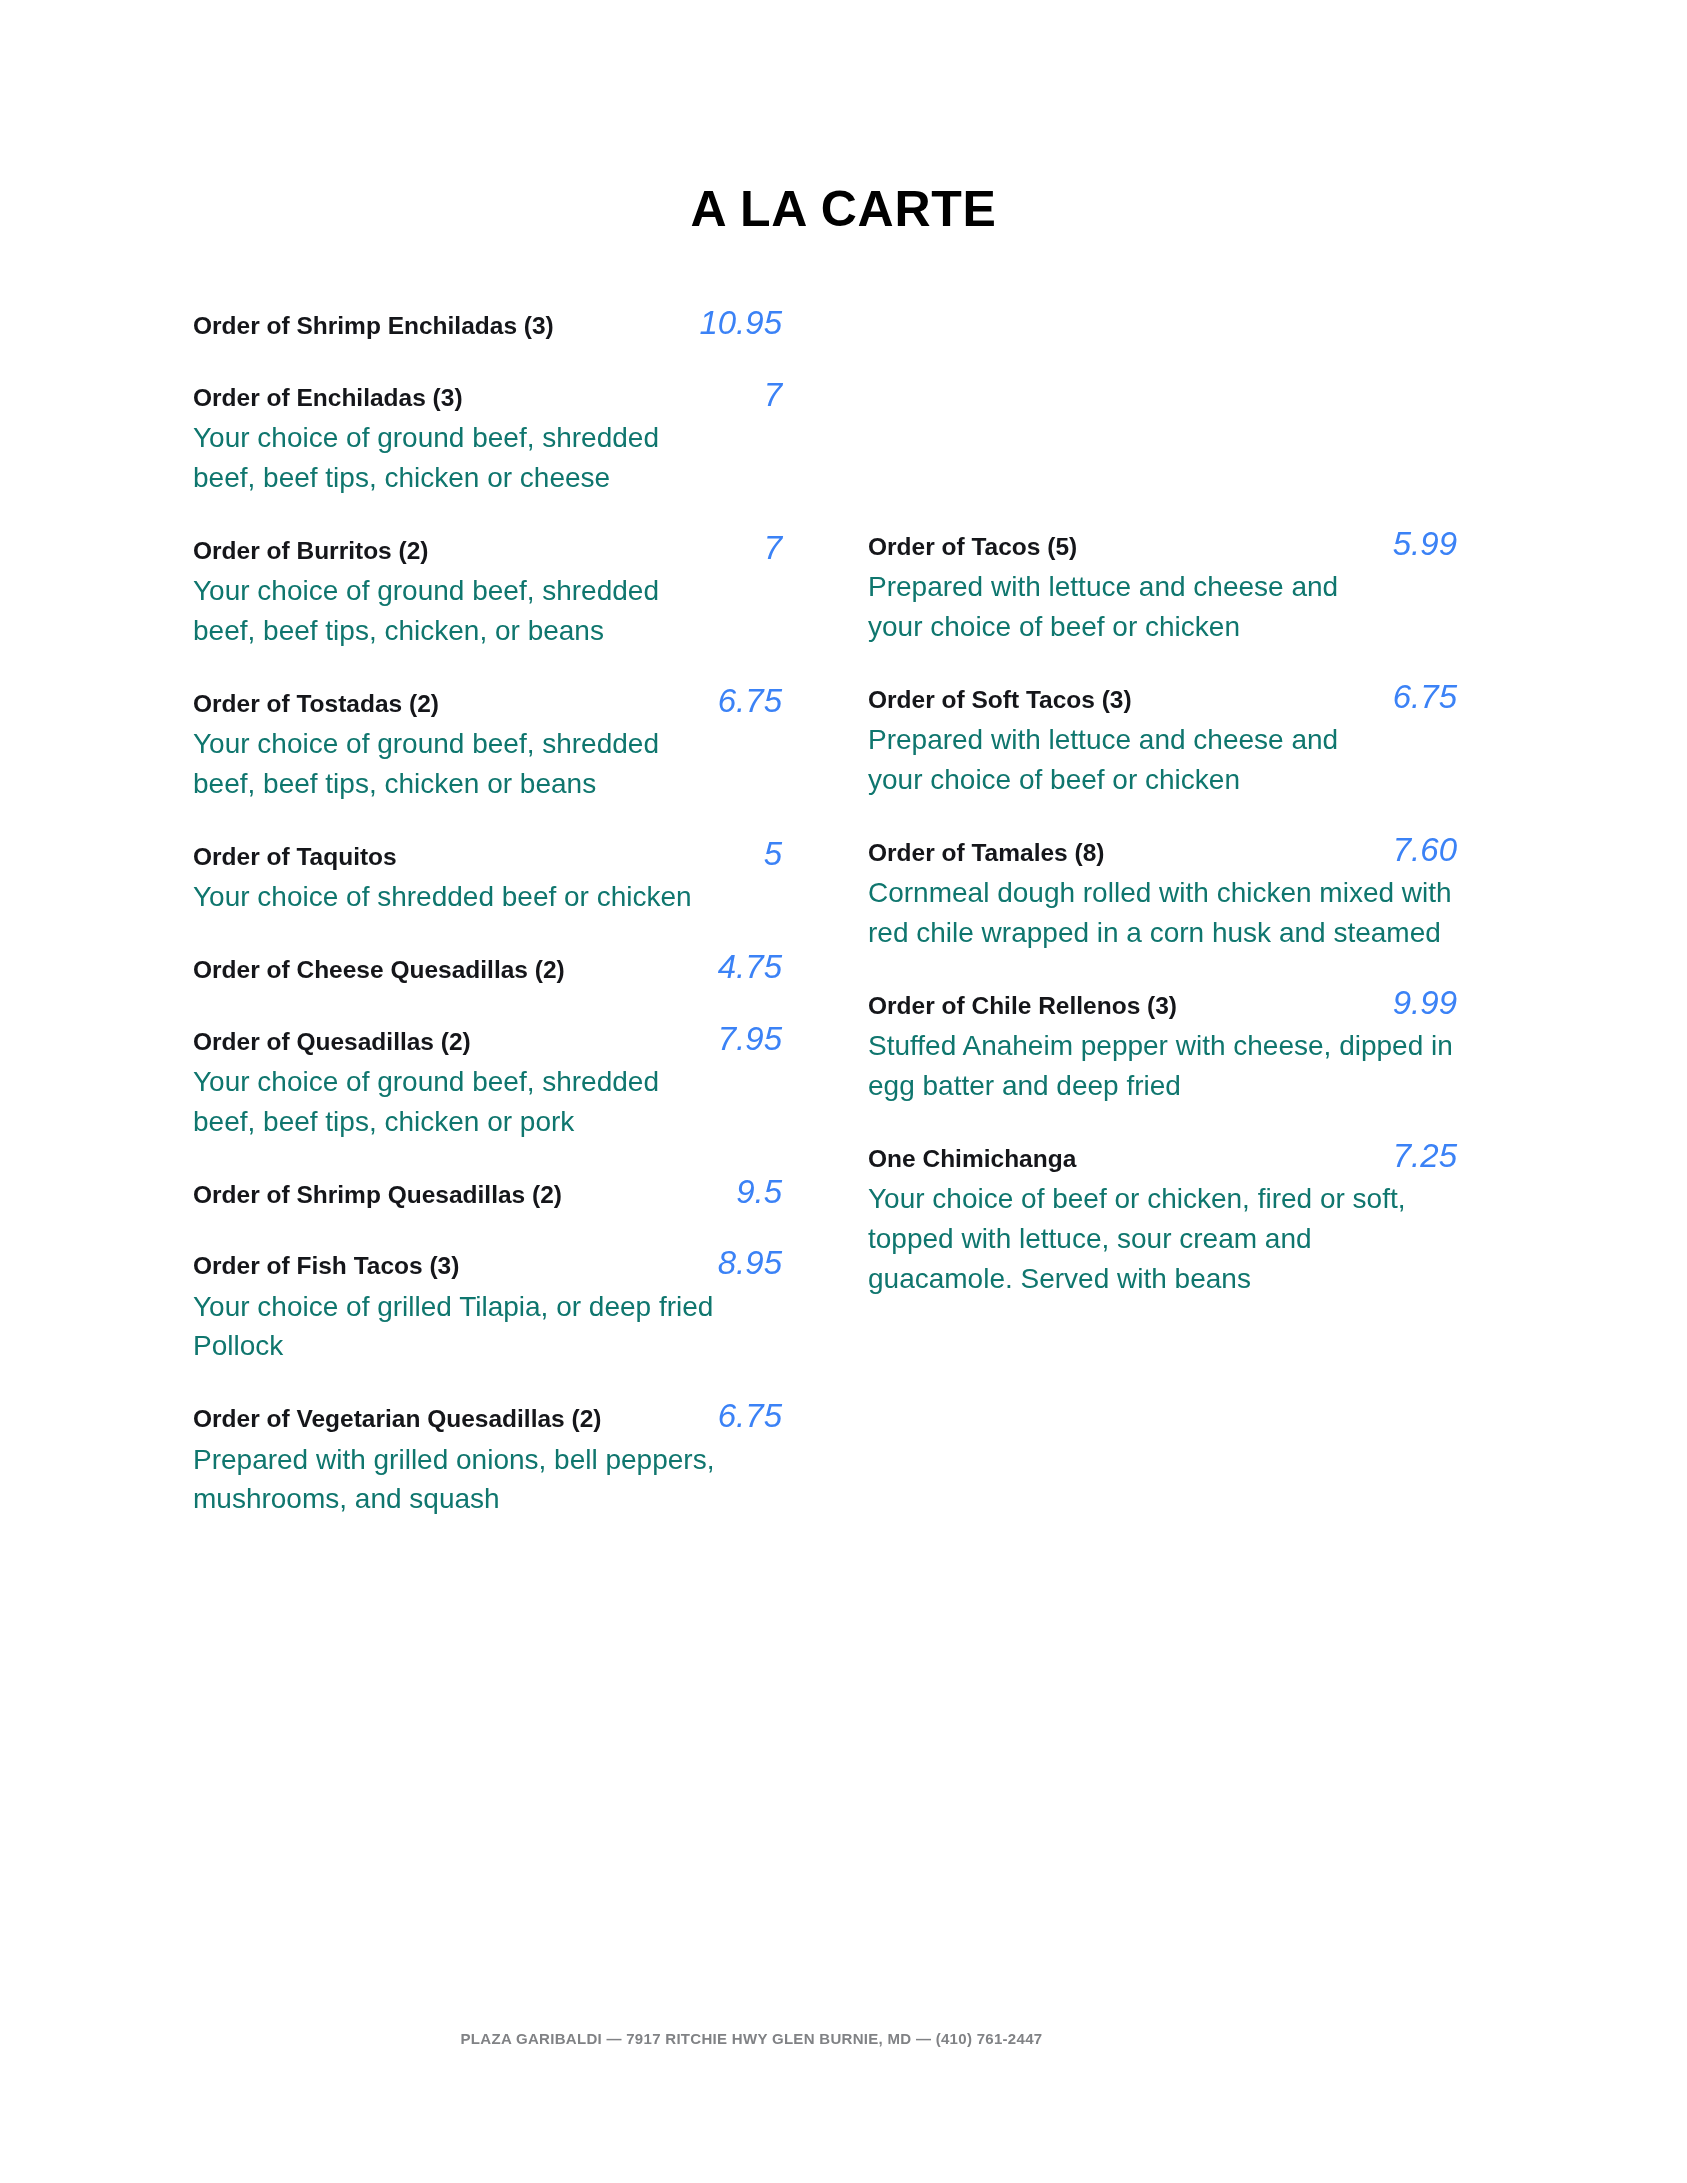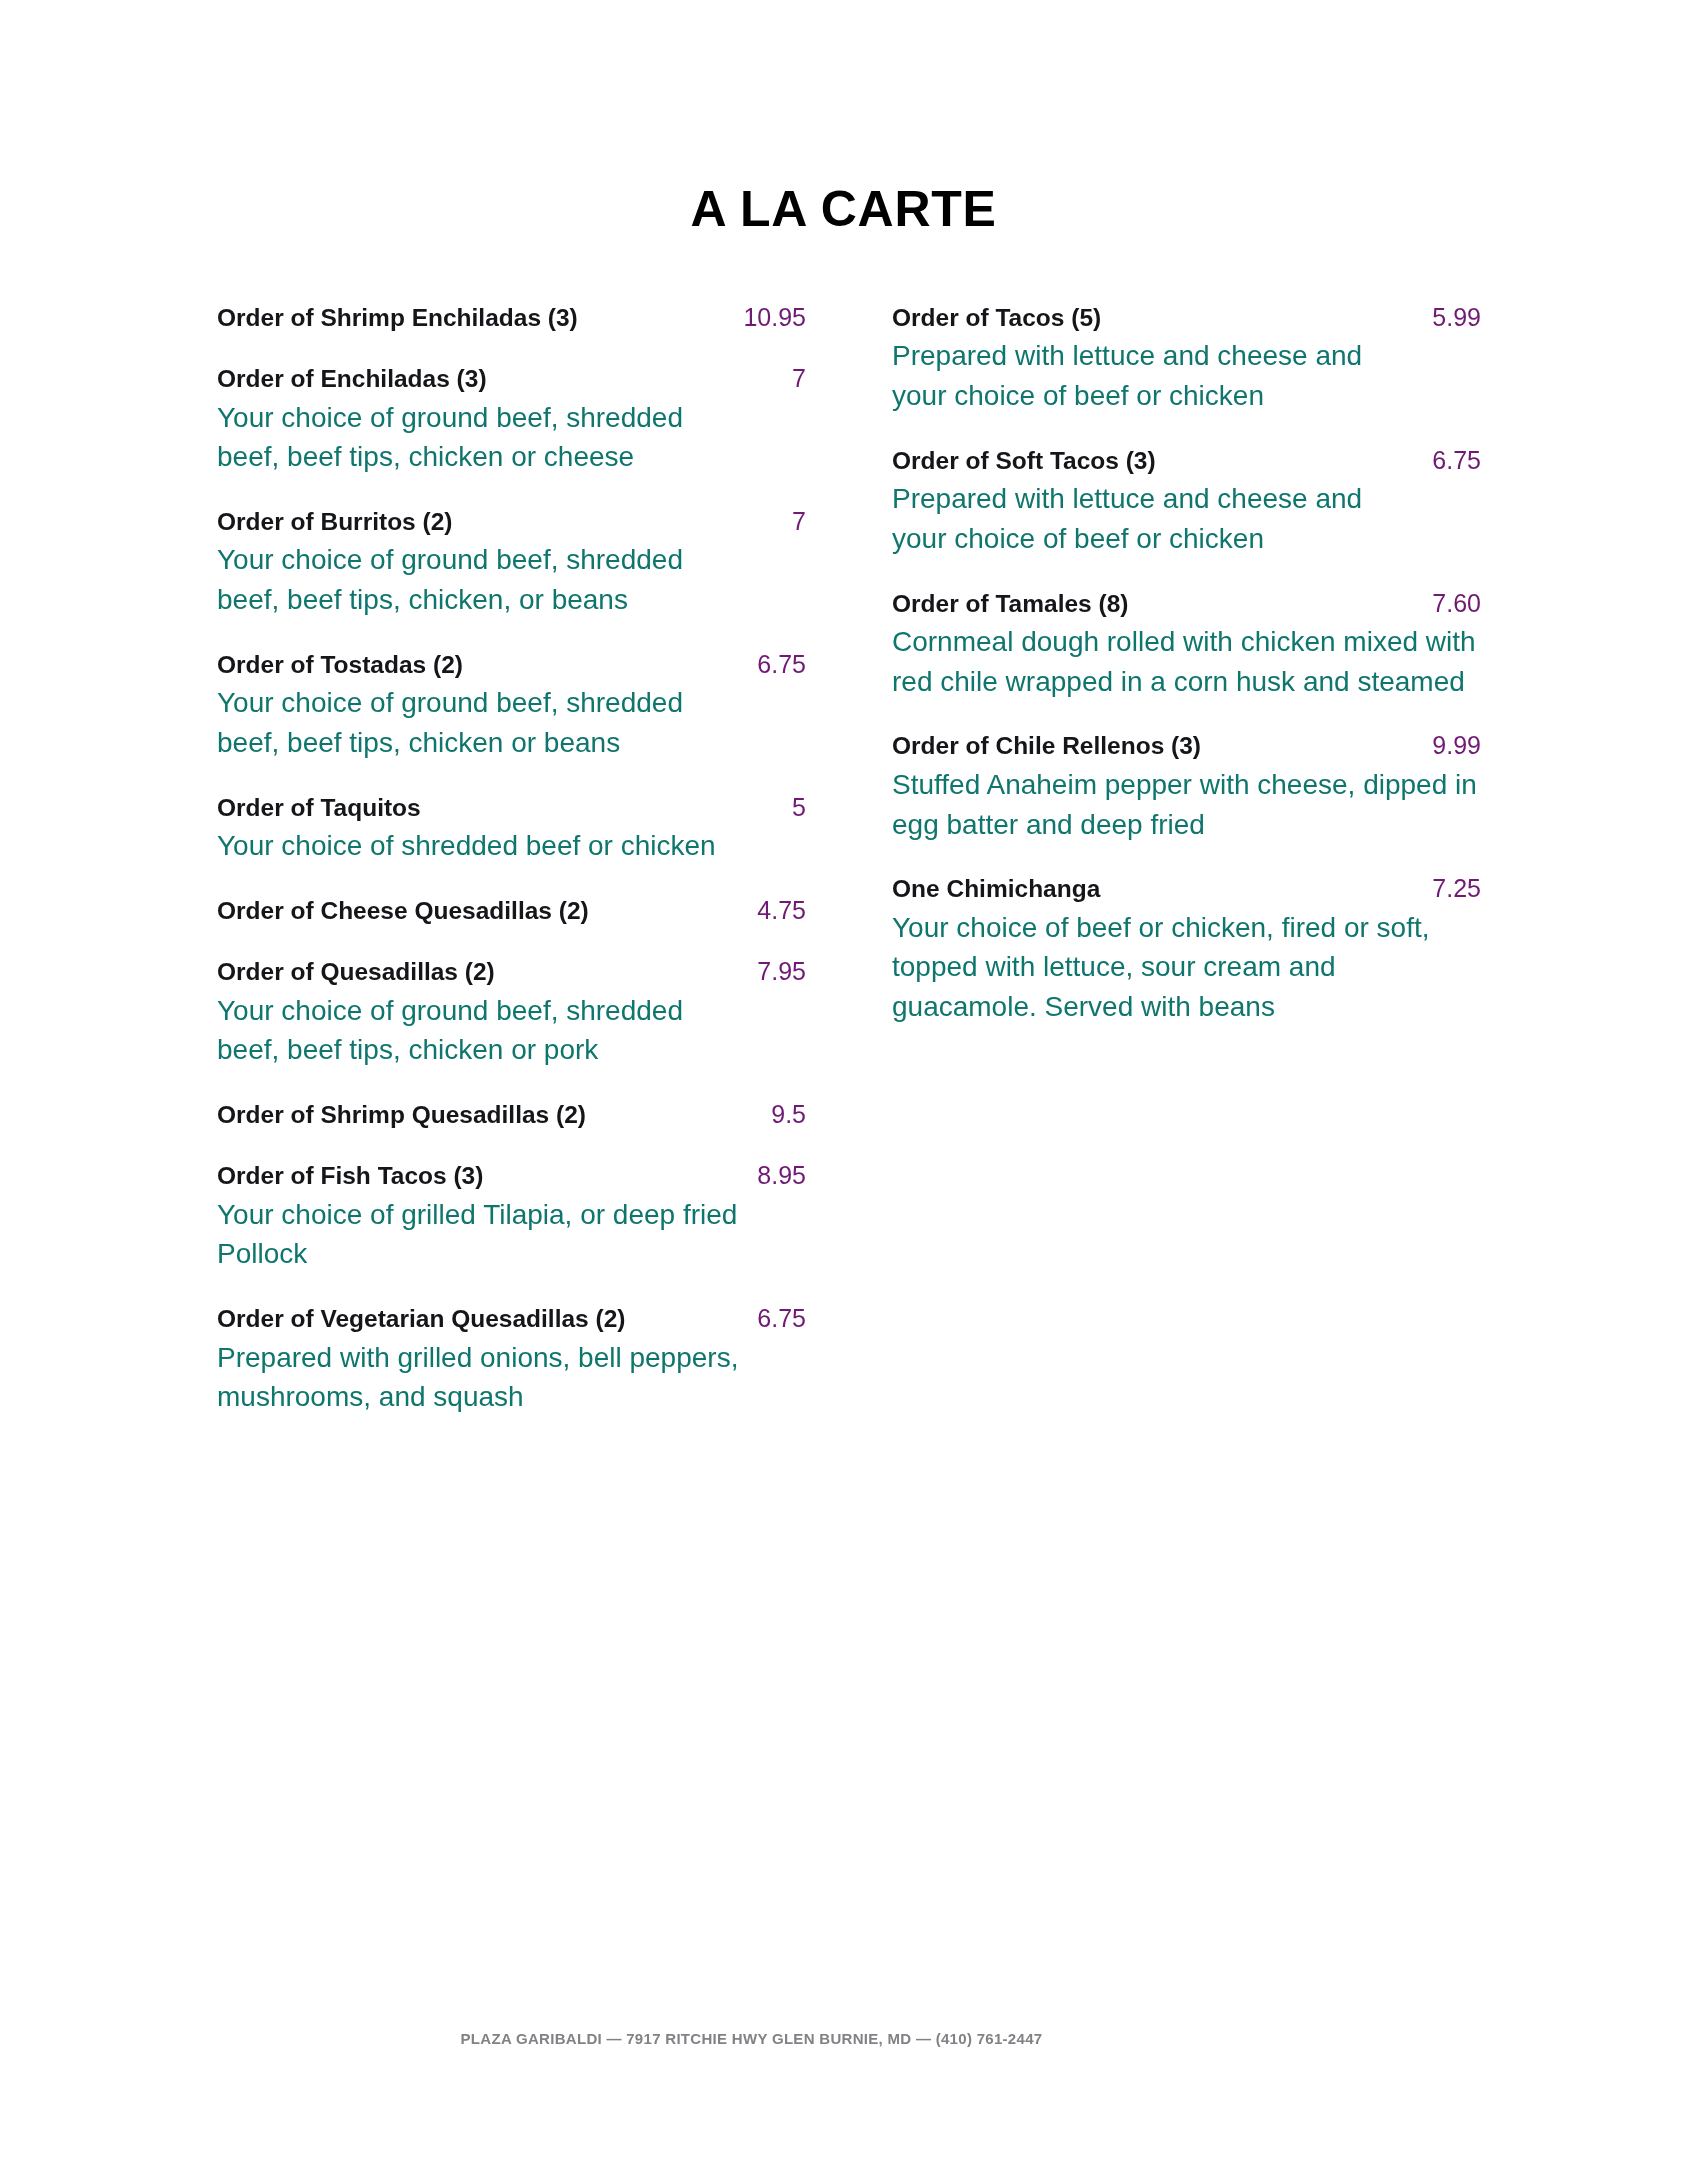--- a/index.html
+++ b/index.html
@@ -34,22 +34,21 @@
 
   
   .columns {
     position: absolute;
     left: 193px;
     top: 301px;
     width: 1264px;
     display: flex;
     flex-direction: row;
     justify-content: space-between;
-    align-items: flex-start;
-    margin-left: 24px;
+    align-items: center;
   }
 
   .column {
     width: 589px;
     flex: 0 0 589px;
   }
 
   .menu-item {
     margin-bottom: 28px;
   }
@@ -68,27 +67,28 @@
   .item-name {
     font-size: 24.5px;
     font-weight: bold;
     color: #15161a;
     letter-spacing: 0px;
     line-height: 1.32;
     white-space: nowrap;
   }
 
   .item-price {
-    font-size: 25px;
+    font-size: 33px;
     font-weight: normal;
-    color: #701a75;
+    color: #3b82f6;
     line-height: 1.32;
     text-align: right;
     white-space: nowrap;
     padding-left: 17px;
+    font-style: italic;
   }
 
   .item-desc {
     font-size: 28px;
     font-weight: normal;
     color: #0f766e;
     line-height: 1.42;
     margin-top: 2px;
     max-width: 589px;
   }

